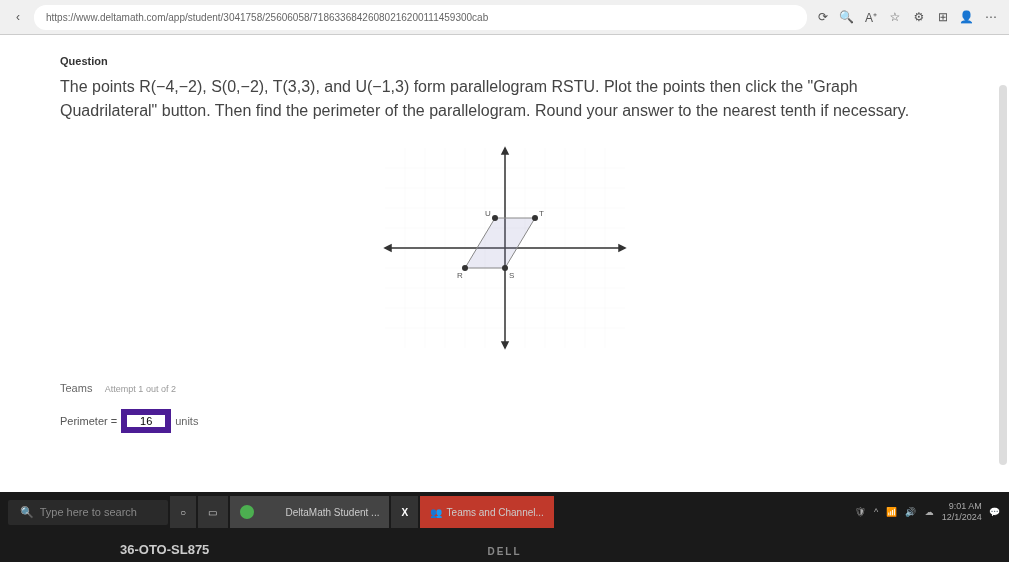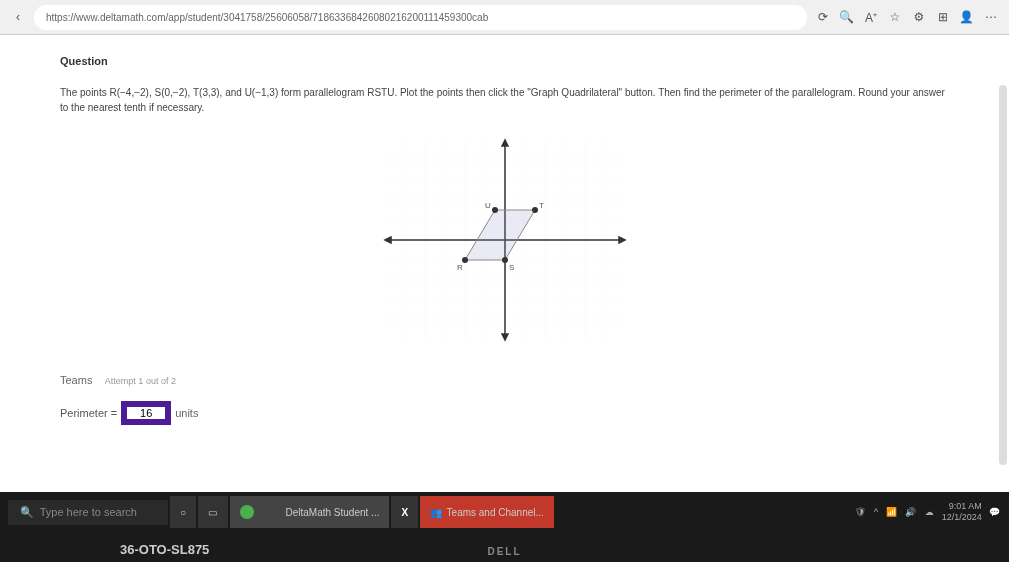--- a/index.html
+++ b/index.html
@@ -5,22 +5,22 @@
     * { margin: 0; padding: 0; box-sizing: border-box; }
     body { font-family: Arial, sans-serif; background: #1a1a1a; width: 1009px; height: 562px; overflow: hidden; position: relative; }
     
     .browser-frame { background: #f0f0f0; height: 35px; border-bottom: 1px solid #ccc; display: flex; align-items: center; padding: 0 10px; gap: 8px; }
     .address-bar { flex: 1; background: #fff; height: 25px; border-radius: 12px; padding: 0 12px; font-size: 10px; color: #666; display: flex; align-items: center; overflow: hidden; }
     .browser-icon { width: 16px; height: 16px; display: flex; align-items: center; justify-content: center; color: #555; font-size: 12px; }
     
     .content-area { background: #fff; height: 475px; padding: 20px 60px; overflow: hidden; position: relative; }
     
     .question-section { margin-bottom: 15px; }
-    .question-label { font-size: 11px; color: #333; font-weight: bold; margin-bottom: 18px; }
-    .question-text { font-size: 10px; color: #444; line-height: 1.5; }
+    .question-label { font-size: 11px; color: #333; font-weight: bold; margin-bottom: 8px; }
+    .question-text { font-size: 16px; color: #444; line-height: 1.5; }
     
     .graph-instruction { text-align: center; font-size: 10px; color: #666; margin: 15px 0 10px; }
     
     .graph-container { display: flex; justify-content: center; margin: 10px 0; }
     .graph-svg { background: #fff; }
     
     .answer-section { margin-top: 20px; }
     .answer-label { font-size: 11px; color: #666; margin-bottom: 15px; display: inline-block; }
     .answer-hint { font-size: 9px; color: #999; margin-left: 8px; }
     .answer-row { display: flex; align-items: center; gap: 4px; }

